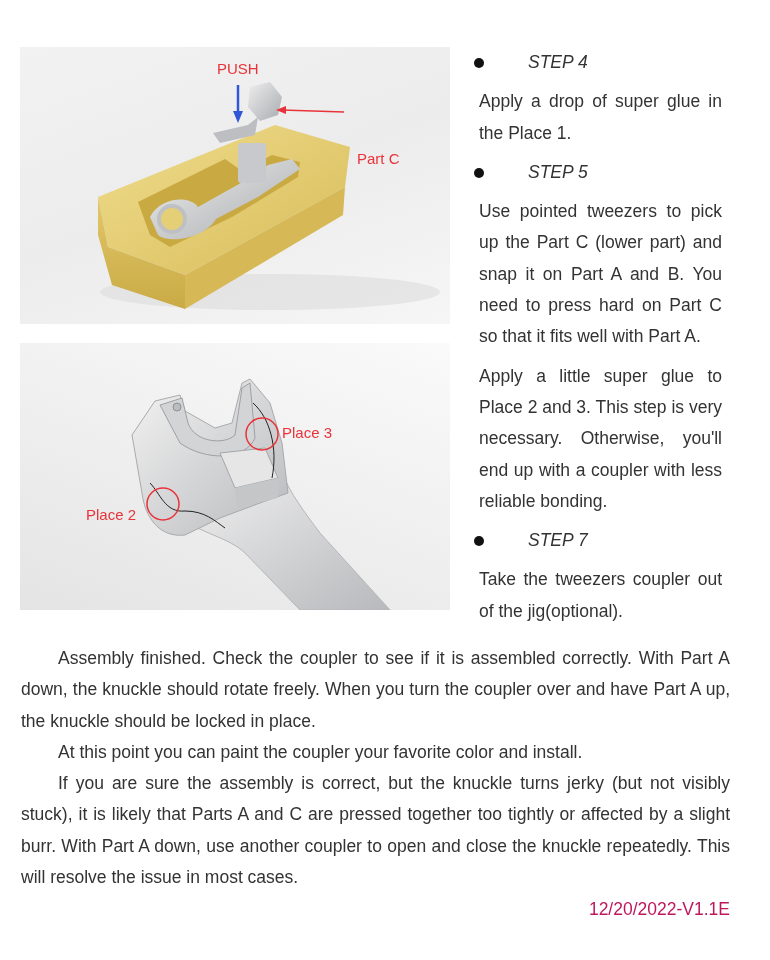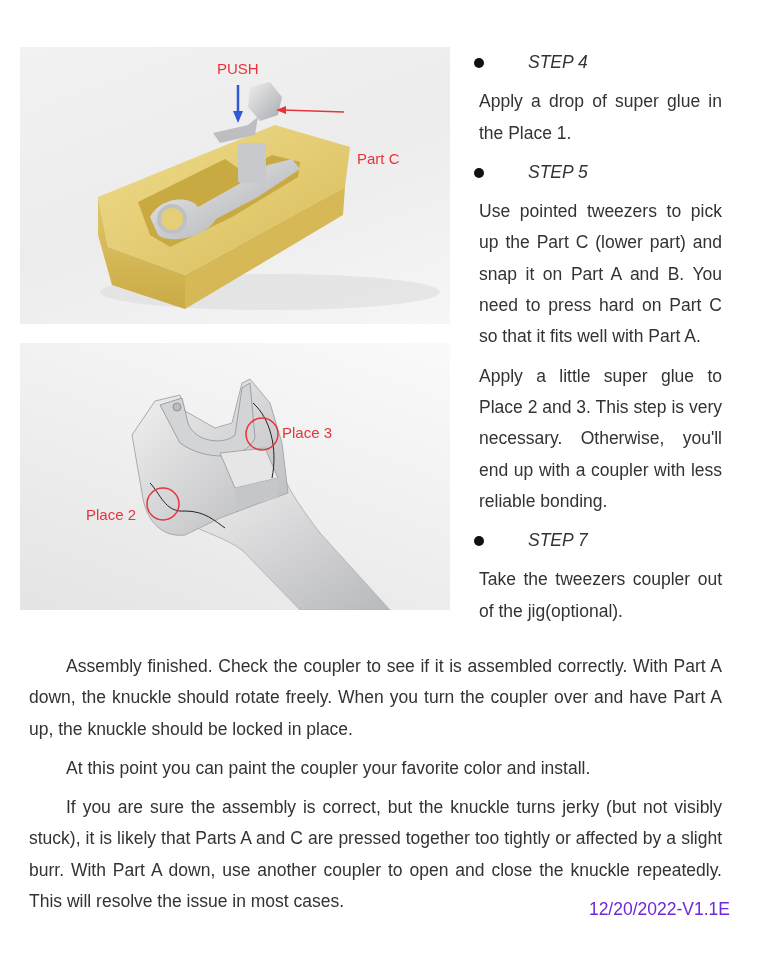--- a/index.html
+++ b/index.html
@@ -13,22 +13,22 @@
     .fig svg { position: absolute; left: 0; top: 0; }
     .lbl { position: absolute; color: #e8333a; font-size: 15px; white-space: nowrap; line-height: 1; }
 
     .steps { position: absolute; left: 471px; top: 47px; width: 259px; font-size: 17.5px; line-height: 31.3px; color: #333; }
     .step-head { display: flex; align-items: center; height: 31.3px; text-align: right; }
     .bullet { width: 10px; height: 10px; border-radius: 50%; background: #111; margin-left: 3px; margin-right: 44px; }
     .step-title { font-style: italic; font-weight: normal; color: #333; }
     .step-body { text-align: justify; margin: 8px; }
 
     .para { position: absolute; left: 21px; width: 709px; font-size: 17.5px; line-height: 31.3px; color: #333; text-align: justify; }
-    .para p { margin: 8px; text-indent: 37px; }
-    .version { position: absolute; right: 40px; top: 894px; font-size: 17.5px; line-height: 31px; color: #6d28d9; }
+    .para p { margin: 0; text-indent: 37px; }
+    .version { position: absolute; right: 40px; top: 894px; font-size: 17.5px; line-height: 31px; color: #be185d; }
   </style>
 </head>
 <body>
 
 <div class="fig fig1">
   <svg width="430" height="277" viewBox="0 0 430 277">
     <defs>
       <linearGradient id="goldTop" x1="0" y1="0" x2="1" y2="1">
         <stop offset="0" stop-color="#efdc8c"></stop>
           <stop offset="1" stop-color="#d8bc5a"></stop>

